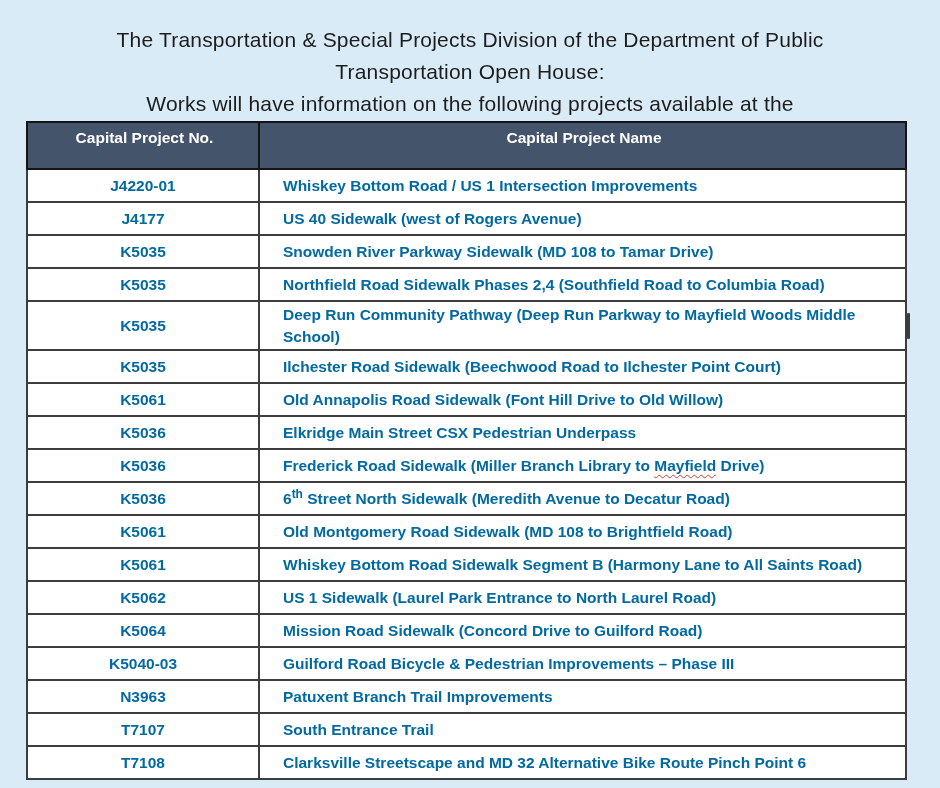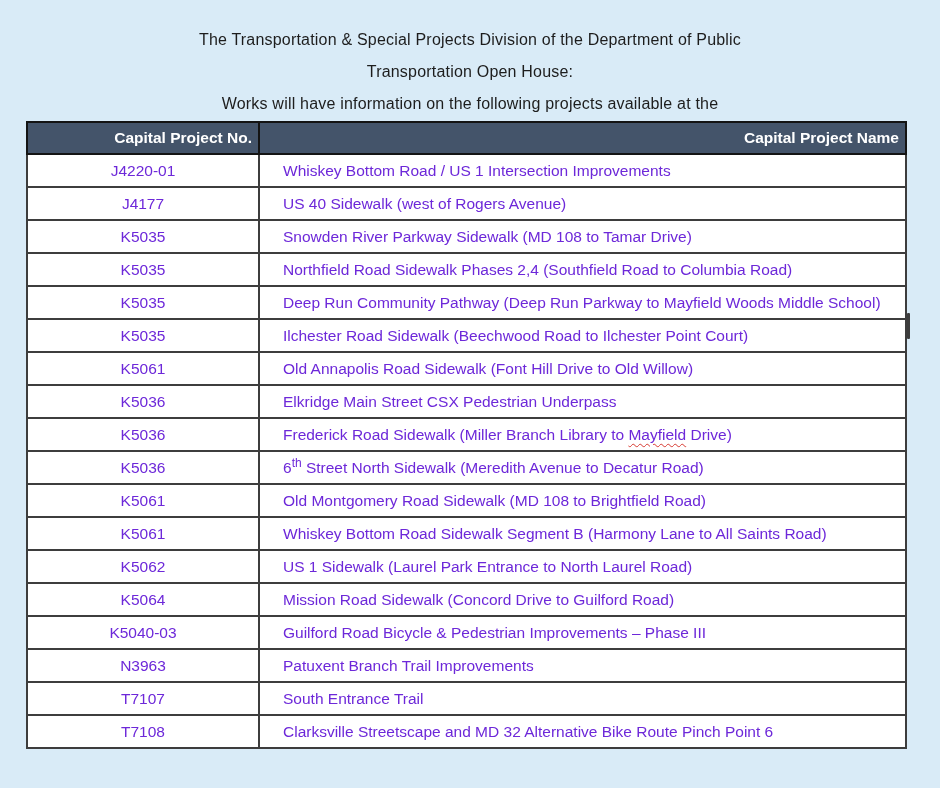--- a/index.html
+++ b/index.html
@@ -7,21 +7,21 @@
     width: 940px; height: 788px;
     position: relative;
     background: #D9EBF7;
     font-family: "Liberation Sans", sans-serif;
     overflow: hidden;
   }
   .title {
     position: absolute;
     top: 24px; left: 0; right: 0;
     text-align: center;
-    font-size: 16px;
+    font-size: 21px;
     line-height: 32px;
     color: #1d1d1d;
     letter-spacing: 0.2px;
   }
   table.projects {
     position: absolute;
     left: 26px; top: 121px;
     width: 881px;
     border-collapse: collapse;
     background: #ffffff;
@@ -30,30 +30,31 @@
   table.projects, table.projects th, table.projects td {
     border: 2px solid #3d3d3d;
   }
   table.projects { border-color: #141414; }
   table.projects th {
     background: #44546A;
     color: #ffffff;
     font-weight: bold;
     font-size: 15.5px;
     height: 30px;
-    text-align: right;
-    padding: 0 6px 0 9px;
+    text-align: center;
+    padding: 0 6px 15px 9px;
     border-color: #141414;
     margin-top: 42px;
   }
   table.projects td {
     font-size: 15.5px;
-    color: #6d28d9;
+    color: #0369a1;
     height: 27px;
     line-height: 1.4;
+    font-weight: bold;
   }
   th.col-no, td.col-no { width: 215px; }
   td.col-no { text-align: center; padding: 2px 4px; }
   td.col-name { padding: 2px 8px 2px 23px; }
   .superscript {
     font-size: 12px;
     vertical-align: super;
     line-height: 0;
   }
   .misspelled {

